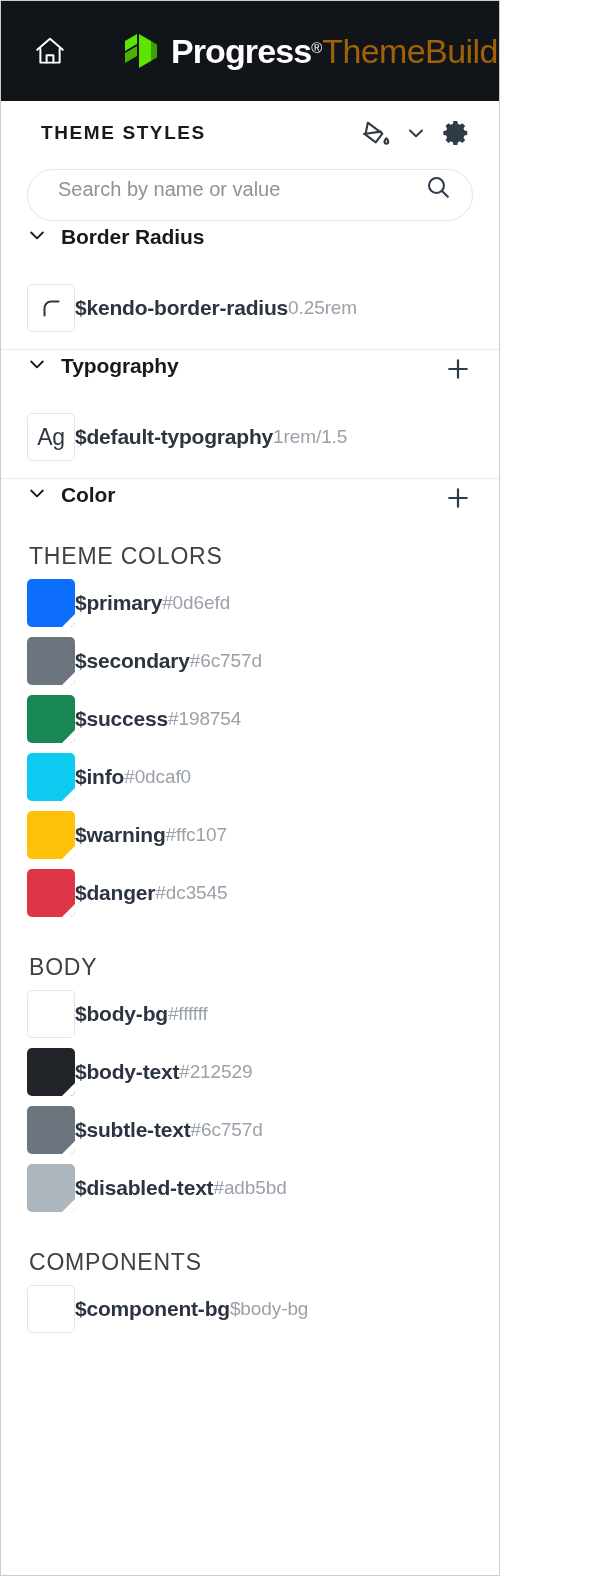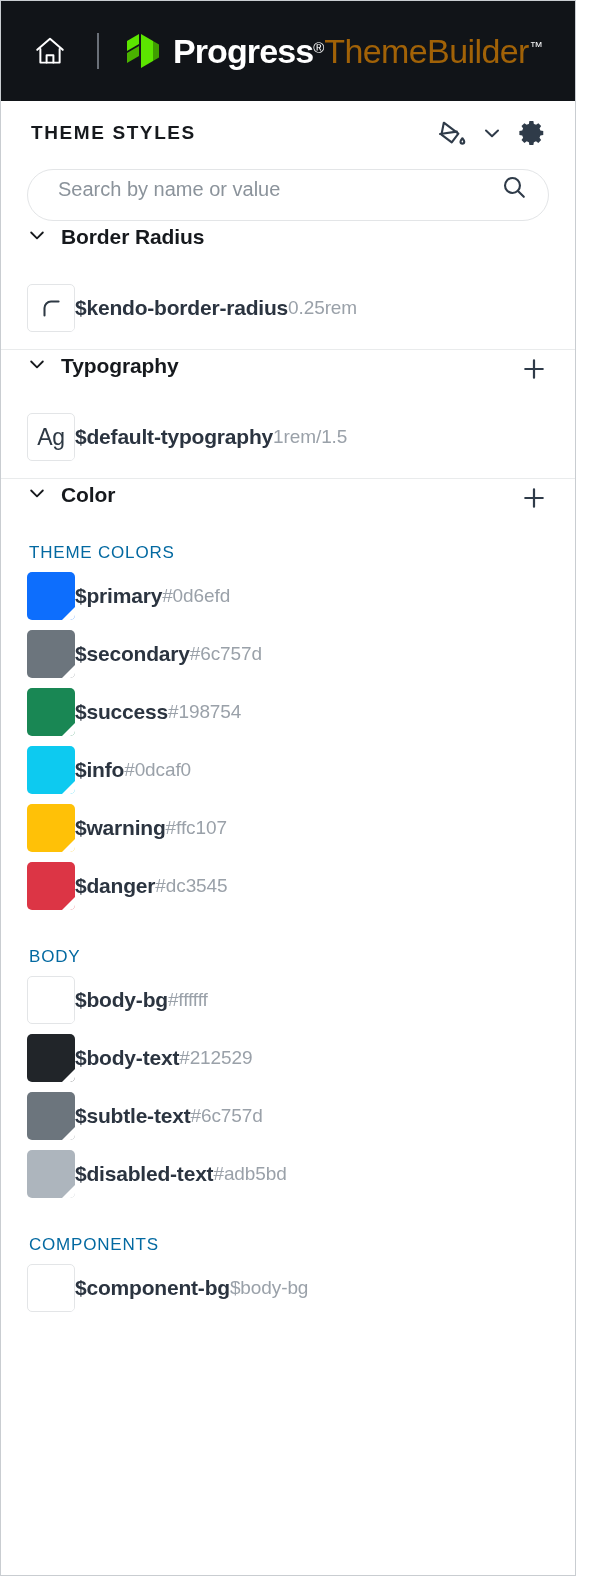--- a/index.html
+++ b/index.html
@@ -2,21 +2,21 @@
 <html><head>
 <meta charset="utf-8">
 <style>
   * { box-sizing: border-box; }
   html, body {
     margin: 0; padding: 0;
     background: #ffffff;
     font-family: "Liberation Sans", sans-serif;
   }
   #app {
-    width: 576px;
+    width: 500px;
     height: 1576px;
     position: relative;
     background: #ffffff;
     border: 1px solid #c9cdd1;
     overflow: hidden;
   }
 
   
   .topbar {
     height: 100px;
@@ -46,21 +46,21 @@
     font-size: 34px;
     font-weight: 300;
     letter-spacing: -0.6px;
   }
   .brand-tm { color:#f2f3f4; font-size: 13px; position: relative; top:-12px; margin-left:1px;}
 
   
   .panel-head {
     display: flex;
     align-items: center;
-    padding: 0 22px 0 30px;
+    padding: 0 22px 0 40px;
     height: 64px;
   }
   .panel-title {
     font-size: 19px;
     font-weight: 700;
     letter-spacing: 1.6px;
     color: #16191d;
     flex: 1;
   }
   .head-actions { display: flex; align-items: center; gap: 4px; }
@@ -111,22 +111,22 @@
     letter-spacing: -0.1px;
     flex: 1;
   }
   .plus-btn {
     background: none; border: none; padding: 0; cursor: pointer;
     width: 30px; height: 30px;
     display: flex; align-items:center; justify-content:center;
   }
 
   .group-label {
-    font-size: 17px;
-    color: #0369a1;
+    font-size: 23px;
+    color: #404040;
     letter-spacing: 0.8px;
     margin: 6px 0 4px 2px;
   }
 
   
   .var-row {
     display: flex;
     align-items: center;
     height: 58px;
     cursor: pointer;

